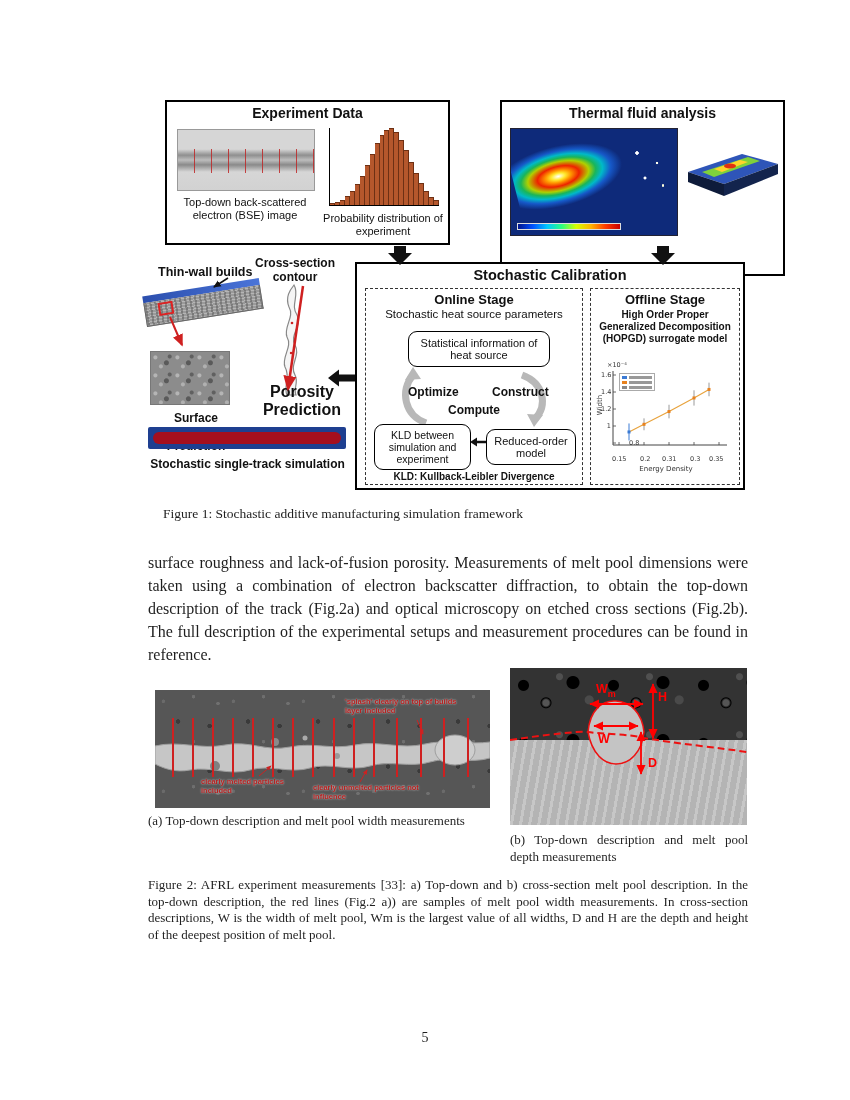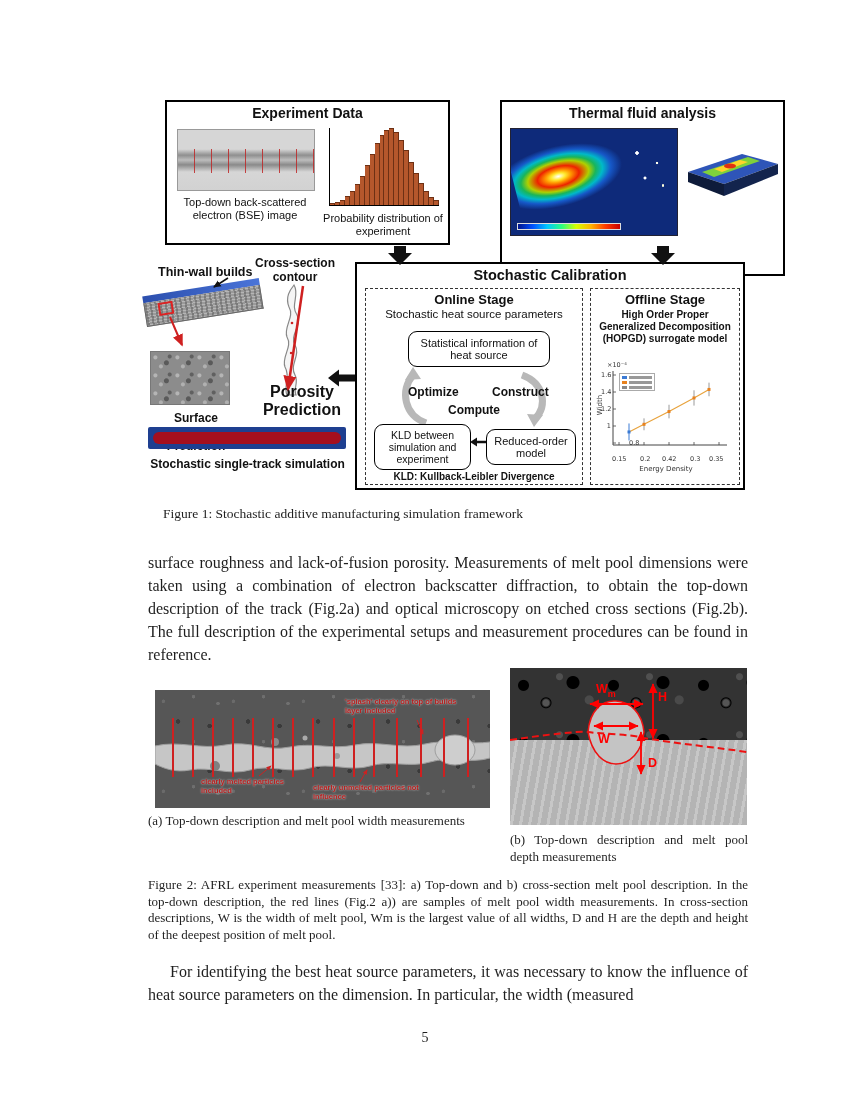--- a/index.html
+++ b/index.html
@@ -222,21 +222,21 @@
           </div>
 
           <span class="tick" style="left:4px; top:8px; width:10px; text-align:right;">1.6</span>
           <span class="tick" style="left:4px; top:25px; width:10px; text-align:right;">1.4</span>
           <span class="tick" style="left:4px; top:42px; width:10px; text-align:right;">1.2</span>
           <span class="tick" style="left:6px; top:59px; width:8px; text-align:right;">1</span>
           <span class="tick" style="left:4px; top:76px; width:10px; text-align:right;padding-left:28px;">0.8</span>
 
           <span class="tick" style="left:15px; top:92px;">0.15</span>
           <span class="tick" style="left:43px; top:92px;">0.2</span>
-          <span class="tick" style="left:65px; top:92px;">0.42</span>
+          <span class="tick" style="left:65px; top:92px;">0.31</span>
           <span class="tick" style="left:93px; top:92px;">0.3</span>
           <span class="tick" style="left:112px; top:92px;">0.35</span>
 
           <span class="tick" style="left:0; right:0; top:102px; text-align:center; font-size:7px;">Energy Density</span>
         </div>
       </div>
     </div>
 
     <div class="abs" style="left:18px; top:170px; font-weight:bold; font-size:12.5px;">Thin-wall builds</div>
     <div class="abs" style="left:112px; top:162px; width:86px; font-weight:bold; font-size:12px; text-align:center; line-height:13.5px;">Cross-section contour</div>
@@ -342,16 +342,15 @@
     </svg>
     <span class="red-label" style="left:86px; top:14px;"><span>W</span><sub style="font-size:9px;">m</sub></span>
     <span class="red-label" style="left:148px; top:22px;">H</span>
     <span class="red-label" style="left:88px; top:64px;">W</span>
     <span class="red-label" style="left:138px; top:88px;">D</span>
   </div>
   <div class="abs subcap" style="left:510px; top:832px; width:238px;">(b) Top-down description and melt pool depth measurements</div>
 
   <div class="abs cap-block" style="left:148px; top:877px; width:600px;">Figure 2: AFRL experiment measurements [33]: a) Top-down and b) cross-section melt pool description. In the top-down description, the red lines (Fig.2 a)) are samples of melt pool width measurements. In cross-section descriptions, W is the width of melt pool, Wm is the largest value of all widths, D and H are the depth and height of the deepest position of melt pool.</div>
 
-  <div class="abs body-par indent" style="left:148px; top:960px; width:600px;">For identifying the best heat source parameters, it was necessary to know the influence of heat source parameters on the dimension. In particular, the width (measured</div>
 
   <div class="abs page-number" style="left:0; top:1030px; width:850px;">5</div>
 </div>
 
 </body></html>

